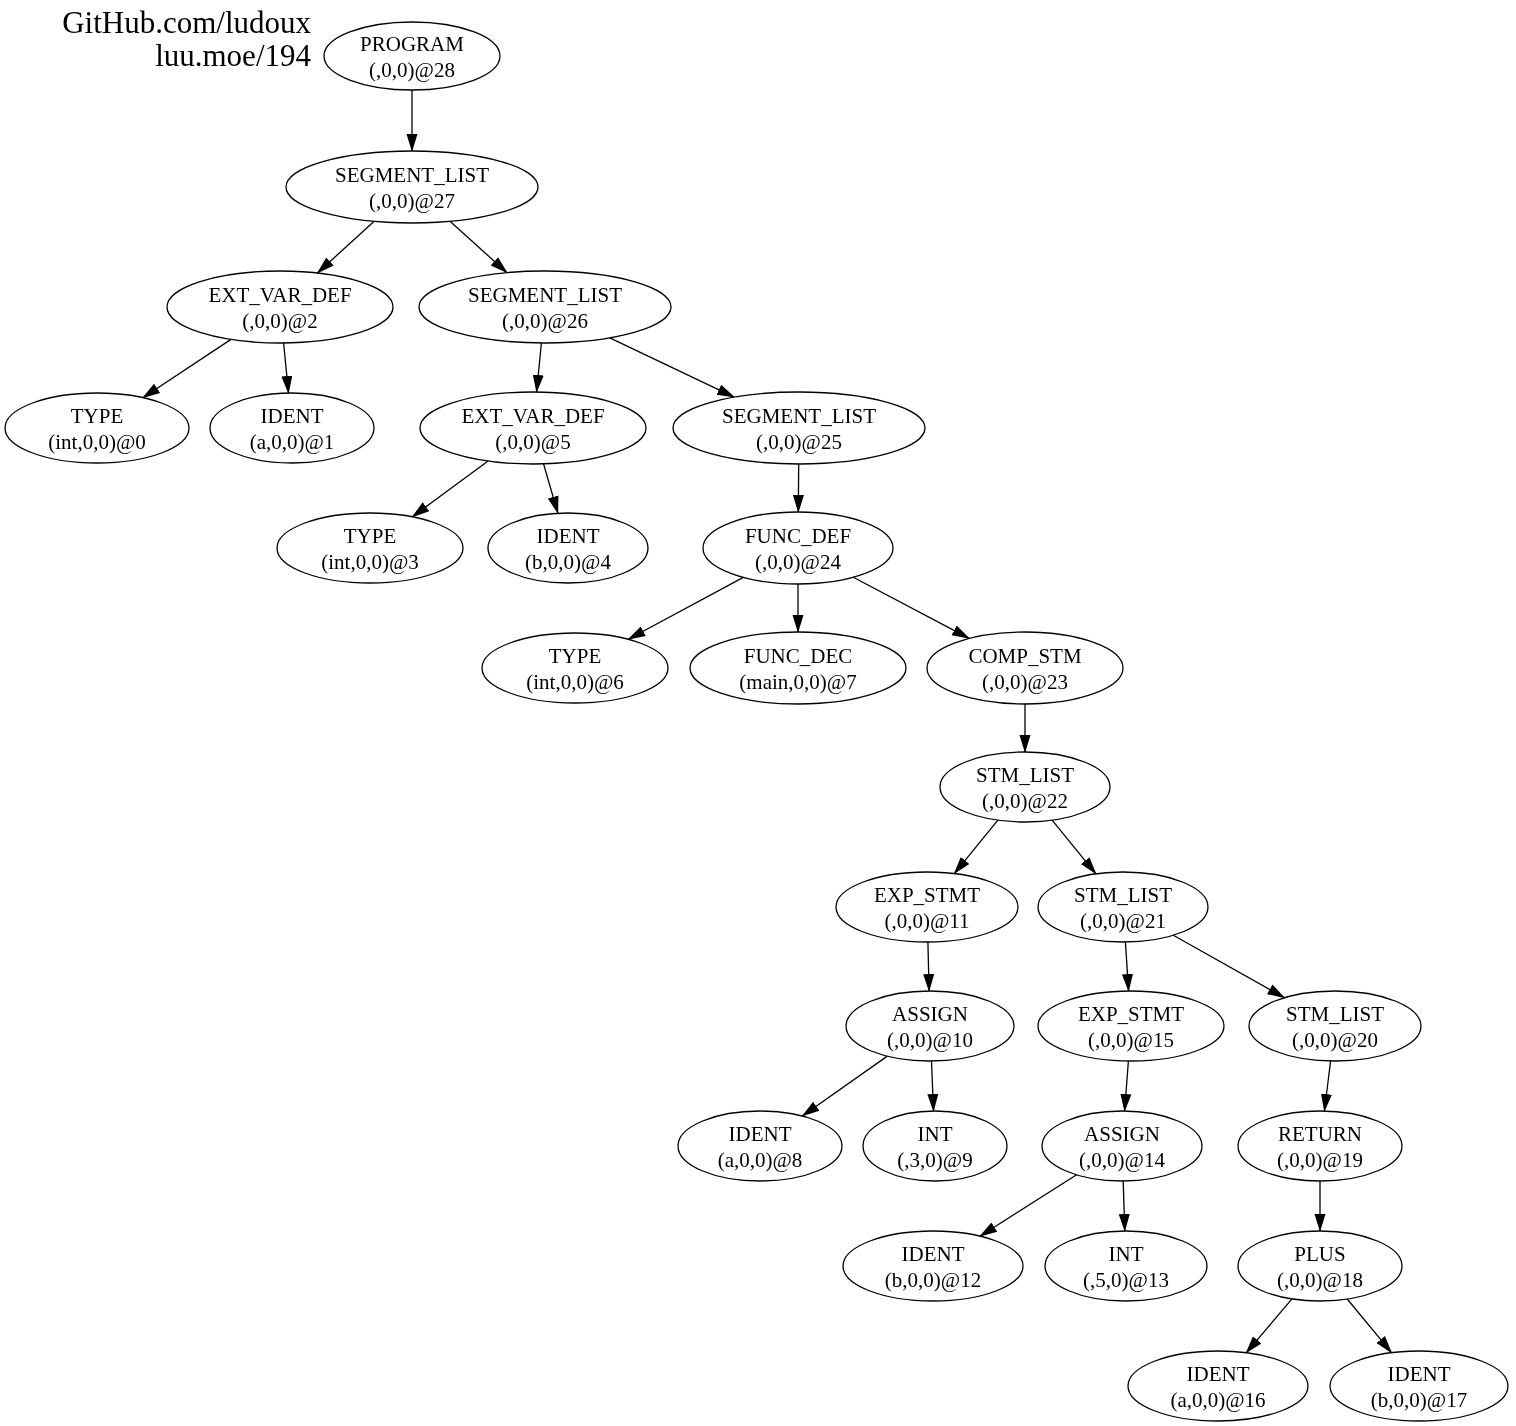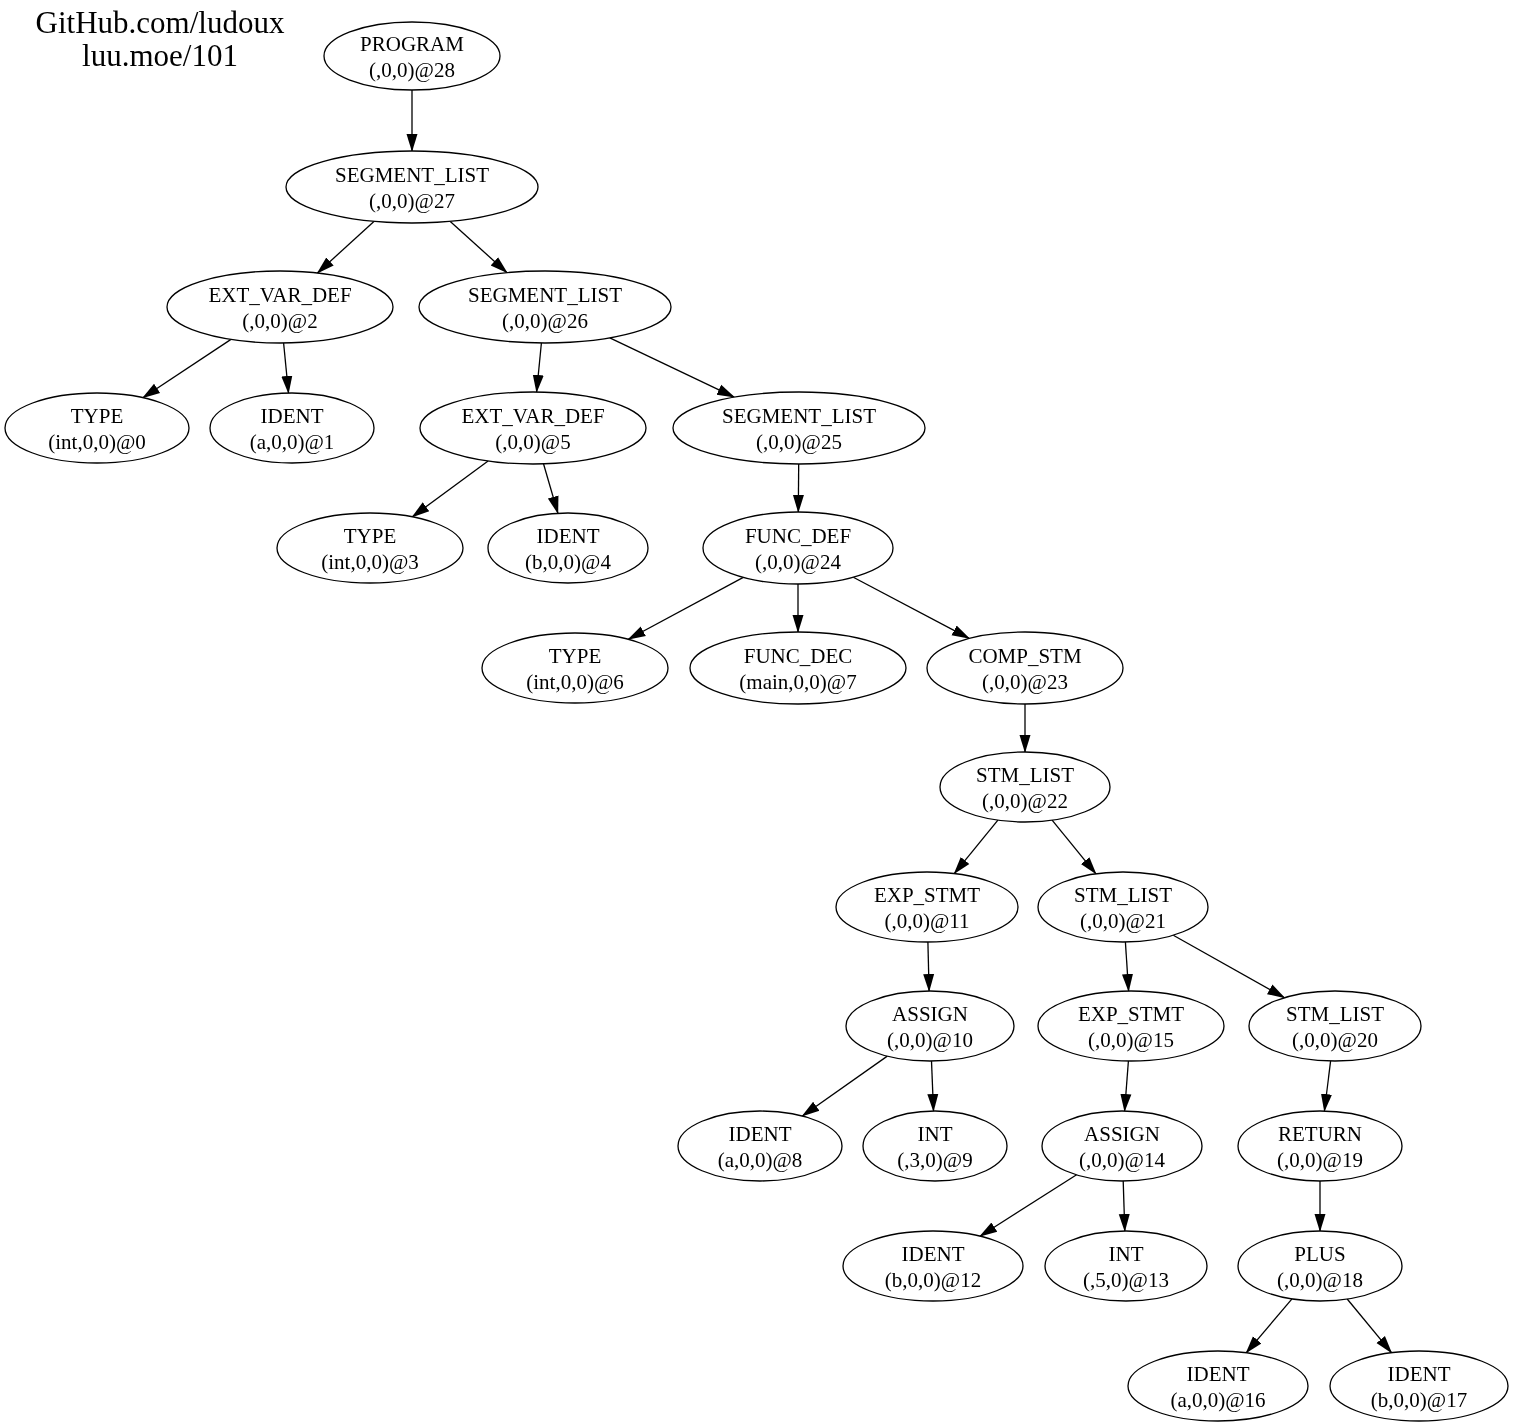--- a/index.html
+++ b/index.html
@@ -13,21 +13,21 @@
     height: 1426px;
     background: #ffffff;
     font-family: "Liberation Serif", "DejaVu Serif", serif;
     overflow: hidden;
   }
   .graph-title {
     position: absolute;
     left: 9px;
     top: 6px;
     width: 302px;
-    text-align: center;
+    text-align: right;
     font-size: 31px;
     line-height: 33px;
     color: #000000;
     white-space: nowrap;
   }
   svg.ast {
     position: absolute;
     left: 0;
     top: 0;
   }
@@ -37,21 +37,21 @@
     fill: #000000;
   }
 </style>
 </head>
 <body>
 
 <div class="canvas">
 
   <div class="graph-title">
     <div>GitHub.com/ludoux</div>
-    <div>luu.moe/101</div>
+    <div>luu.moe/194</div>
   </div>
 
   <svg class="ast" id="ast-svg" width="1516" height="1426" viewBox="0 0 1516 1426" xmlns="http://www.w3.org/2000/svg">
     <defs>
       <marker id="arrowhead" markerUnits="userSpaceOnUse" markerWidth="18" markerHeight="14" viewBox="0 0 18 14" refX="17" refY="7" orient="auto">
         <path d="M0,1.5 L18,7 L0,12.5 z" fill="#000000"></path>
       </marker>
     </defs>
     <g id="edge-layer">
         <line x1="412.0" y1="90.0" x2="412.0" y2="151.0" stroke="#000000" stroke-width="1.3" marker-end="url(#arrowhead)"></line>

